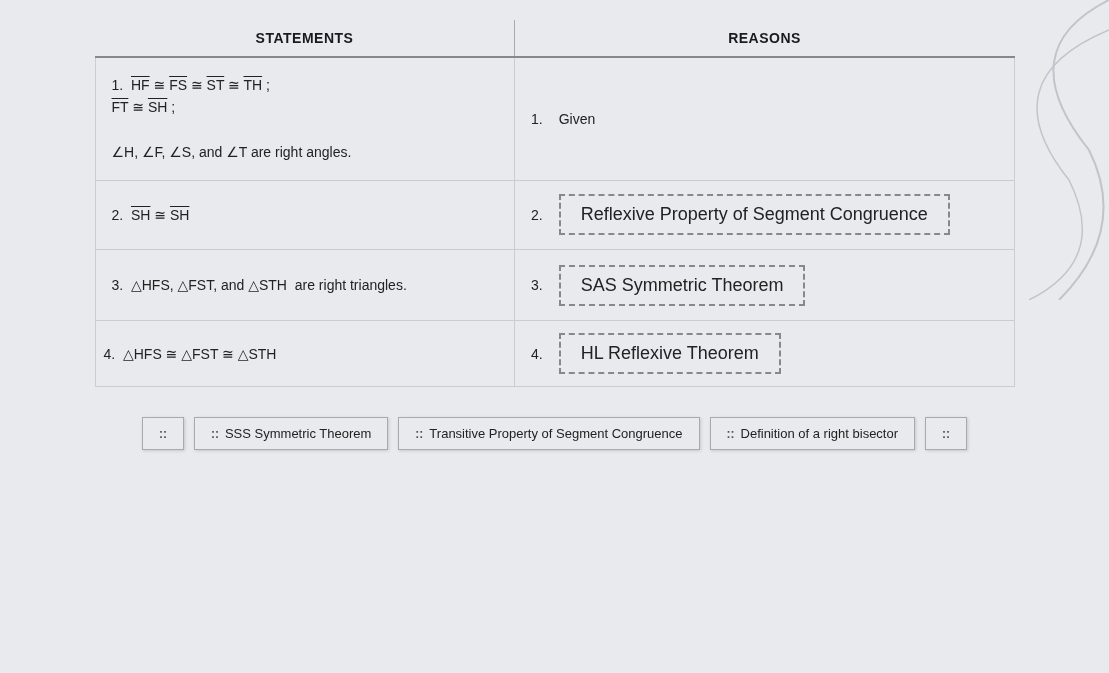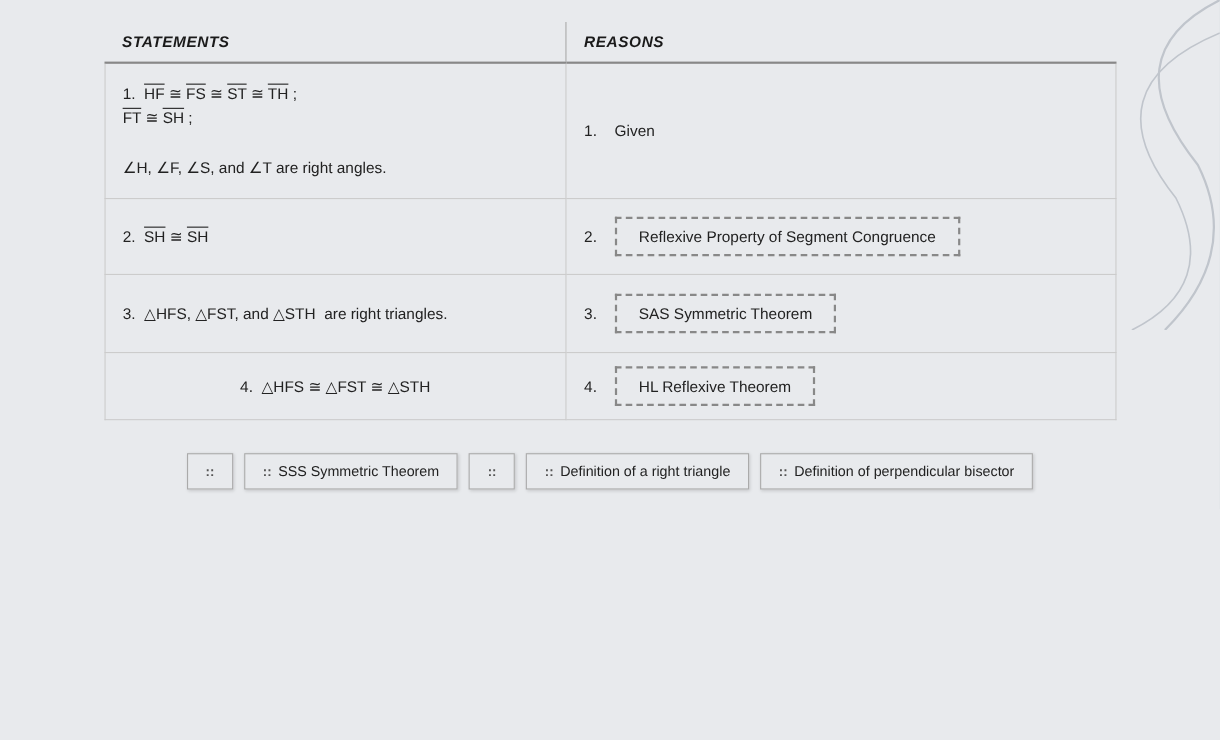--- a/index.html
+++ b/index.html
@@ -35,29 +35,28 @@
     .proof-table {
       width: 920px;
       margin: 20px auto 0 auto;
       border-collapse: collapse;
       background: #e8eaed;
       position: relative;
       z-index: 1;
     }
 
     .proof-table th {
-      text-align: left;
+      text-align: center;
       font-weight: bold;
       font-size: 14px;
       color: #1a1a1a;
       padding: 8px 16px;
       border-bottom: 1px solid #aaa;
       background: transparent;
       letter-spacing: 0.5px;
-      font-style: italic;
     }
 
     .proof-table td {
       padding: 12px 16px;
       font-size: 14px;
       color: #222;
       vertical-align: middle;
       border: 1px solid #ccc;
       background: #e8eaed;
     }
@@ -74,21 +73,21 @@
     .reason-col {
       width: 500px;
     }
 
     
     .answer-box {
       border: 2px dashed #888;
       padding: 8px 20px;
       display: inline-block;
       background: #e8eaed;
-      font-size: 14px;
+      font-size: 18px;
       color: #222;
     }
 
     .reason-number {
       display: inline-block;
       margin-right: 8px;
       font-size: 14px;
       color: #222;
     }
 
@@ -153,22 +152,21 @@
 
     .stmt-cell-2 {
       padding: 23px 16px !important;
     }
 
     .stmt-cell-3 {
       padding: 24px 16px !important;
     }
 
     .stmt-cell-4 {
-      padding: 10px 32px !important;
-      text-align: center;
+      padding: 10px 8px !important;
     }
 
     .reason-cell-1 {
       padding: 16px 16px !important;
     }
   </style>
 </head>
 <body>
 
 <svg class="arc-decoration" viewBox="0 0 300 300" xmlns="http://www.w3.org/2000/svg">
@@ -256,24 +254,24 @@
   <div class="drag-items-container">
     <div class="drag-item">
       <span class="drag-handle">::</span>
     </div>
     <div class="drag-item">
       <span class="drag-handle">::</span>
       <span>SSS Symmetric Theorem</span>
     </div>
     <div class="drag-item">
       <span class="drag-handle">::</span>
-    </div>
-    <div class="drag-item">
-      <span class="drag-handle">::</span>
-      <span>Definition of a right triangle</span>
-    </div>
-    <div class="drag-item">
-      <span class="drag-handle">::</span>
-      <span>Definition of perpendicular bisector</span>
+      <span>Transitive Property of Segment Congruence</span>
+    </div>
+    <div class="drag-item">
+      <span class="drag-handle">::</span>
+      <span>Definition of a right bisector</span>
+    </div>
+    <div class="drag-item">
+      <span class="drag-handle">::</span>
     </div>
   </div>
 
 </div>
 
 </body></html>

